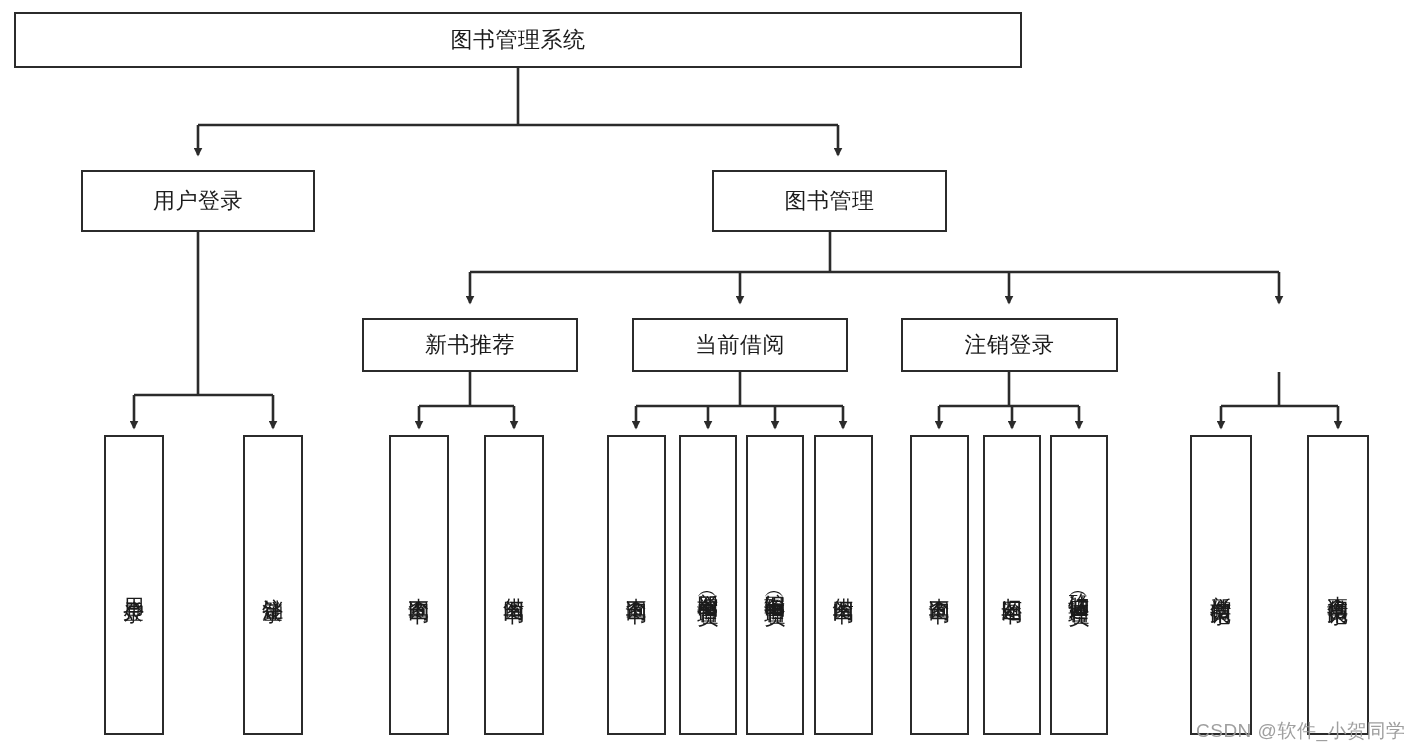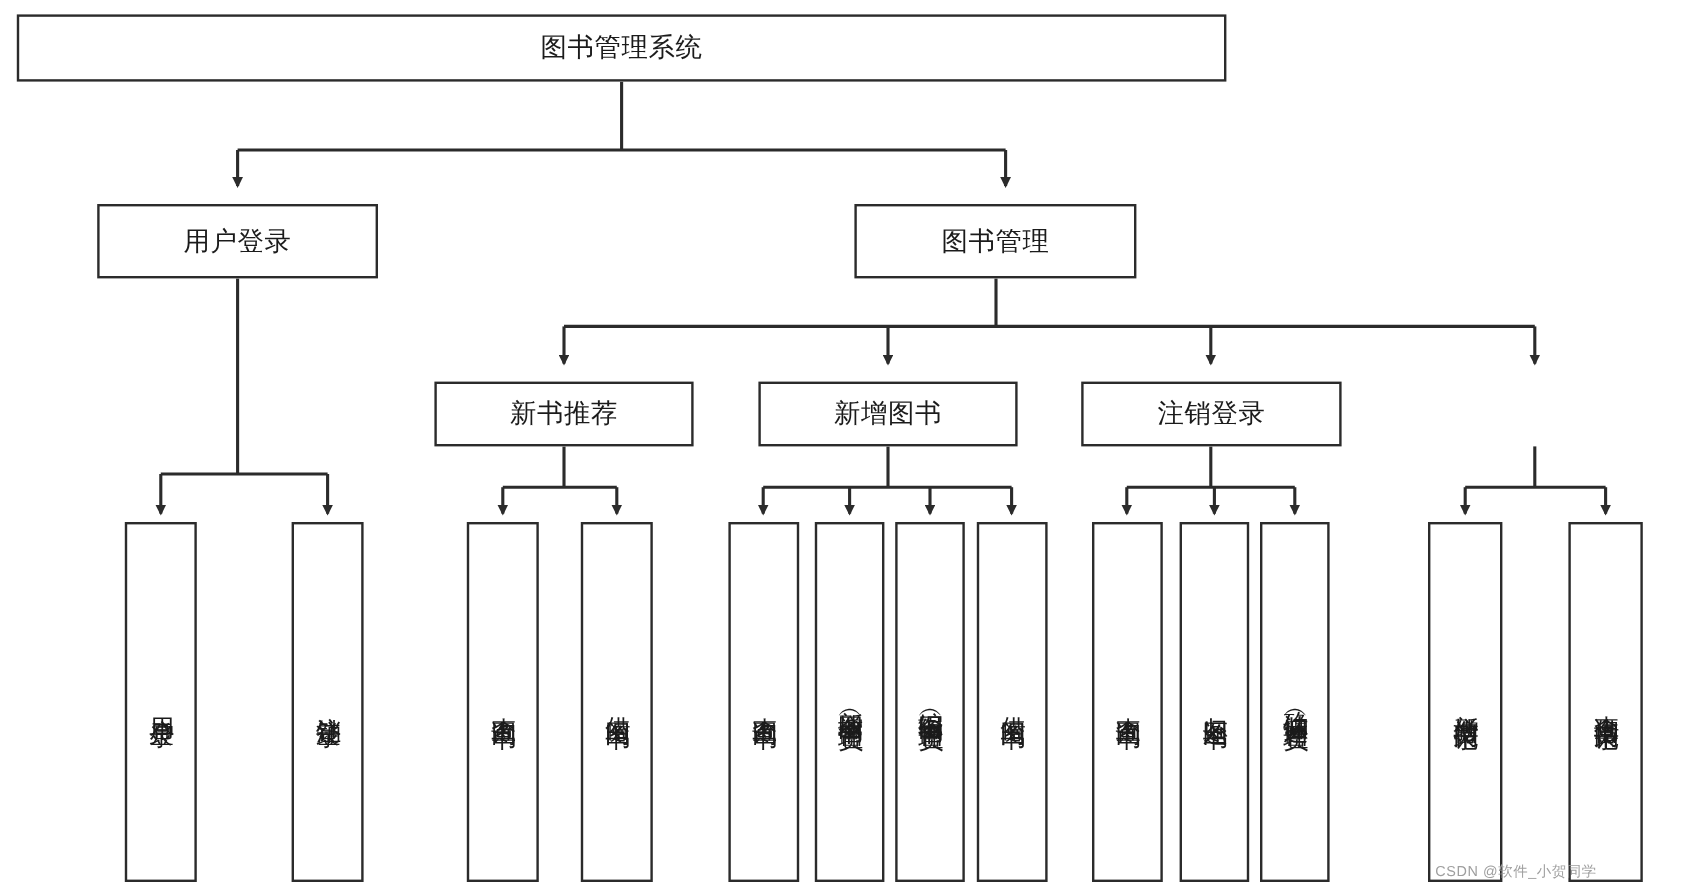--- a/index.html
+++ b/index.html
@@ -56,21 +56,21 @@
     writing-mode: vertical-rl;
     text-orientation: upright;
     font-size: 21px;
     line-height: 1.22;
     letter-spacing: 2px;
     white-space: normal;
     max-height: 100%;
   }
   .watermark {
     position: absolute;
-    font-size: 12px;
+    font-size: 19px;
     color: #9a9a9a;
     letter-spacing: 0.5px;
     white-space: nowrap;
     opacity: 0.95;
   }
 </style>
 </head>
 <body>
 
 <div id="canvas">
@@ -133,21 +133,21 @@
     <span class="node-label">用户登录</span>
   </div>
   <div class="node horiz" style="left: 362px; top: 318px; width: 216px; height: 54px;">
     <span class="node-label">新书推荐</span>
   </div>
 
   <div class="node horiz" style="left: 712px; top: 170px; width: 235px; height: 62px;">
     <span class="node-label">图书管理</span>
   </div>
   <div class="node horiz" style="left: 632px; top: 318px; width: 216px; height: 54px;">
-    <span class="node-label">新增图书</span>
+    <span class="node-label">当前借阅</span>
   </div>
   <div class="node horiz" style="left: 901px; top: 318px; width: 217px; height: 54px;">
     <span class="node-label">注销登录</span>
   </div>
 
   <div class="node vert" style="left: 104px; top: 435px; width: 60px; height: 300px;">
     <span class="node-label">用户登录</span>
   </div>
   <div class="node vert" style="left: 243px; top: 435px; width: 60px; height: 300px;">
     <span class="node-label">注销登录</span>

